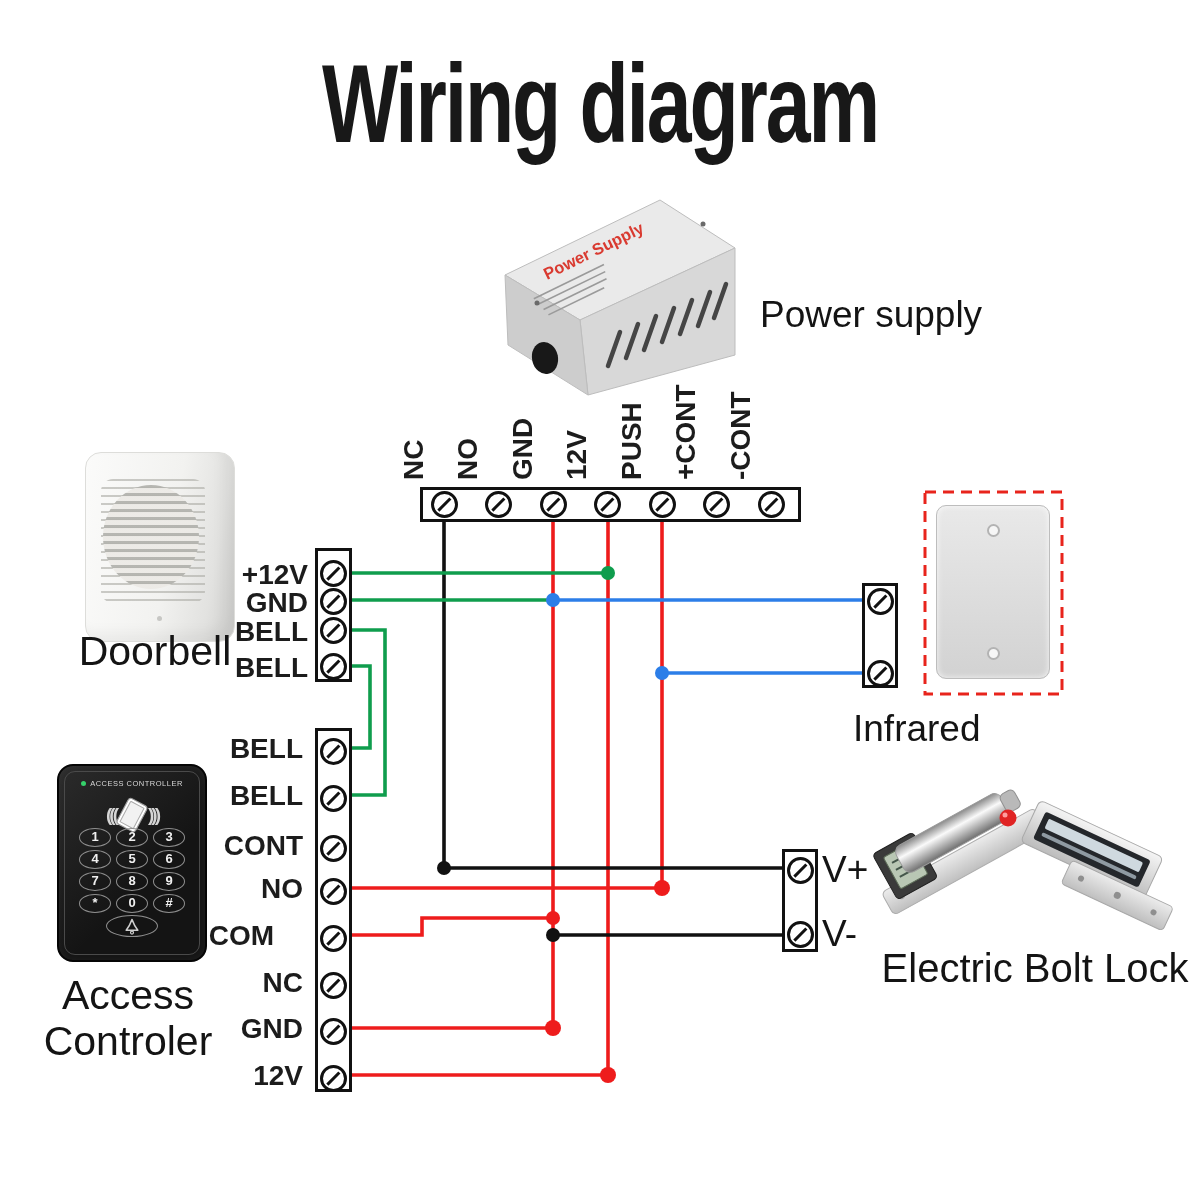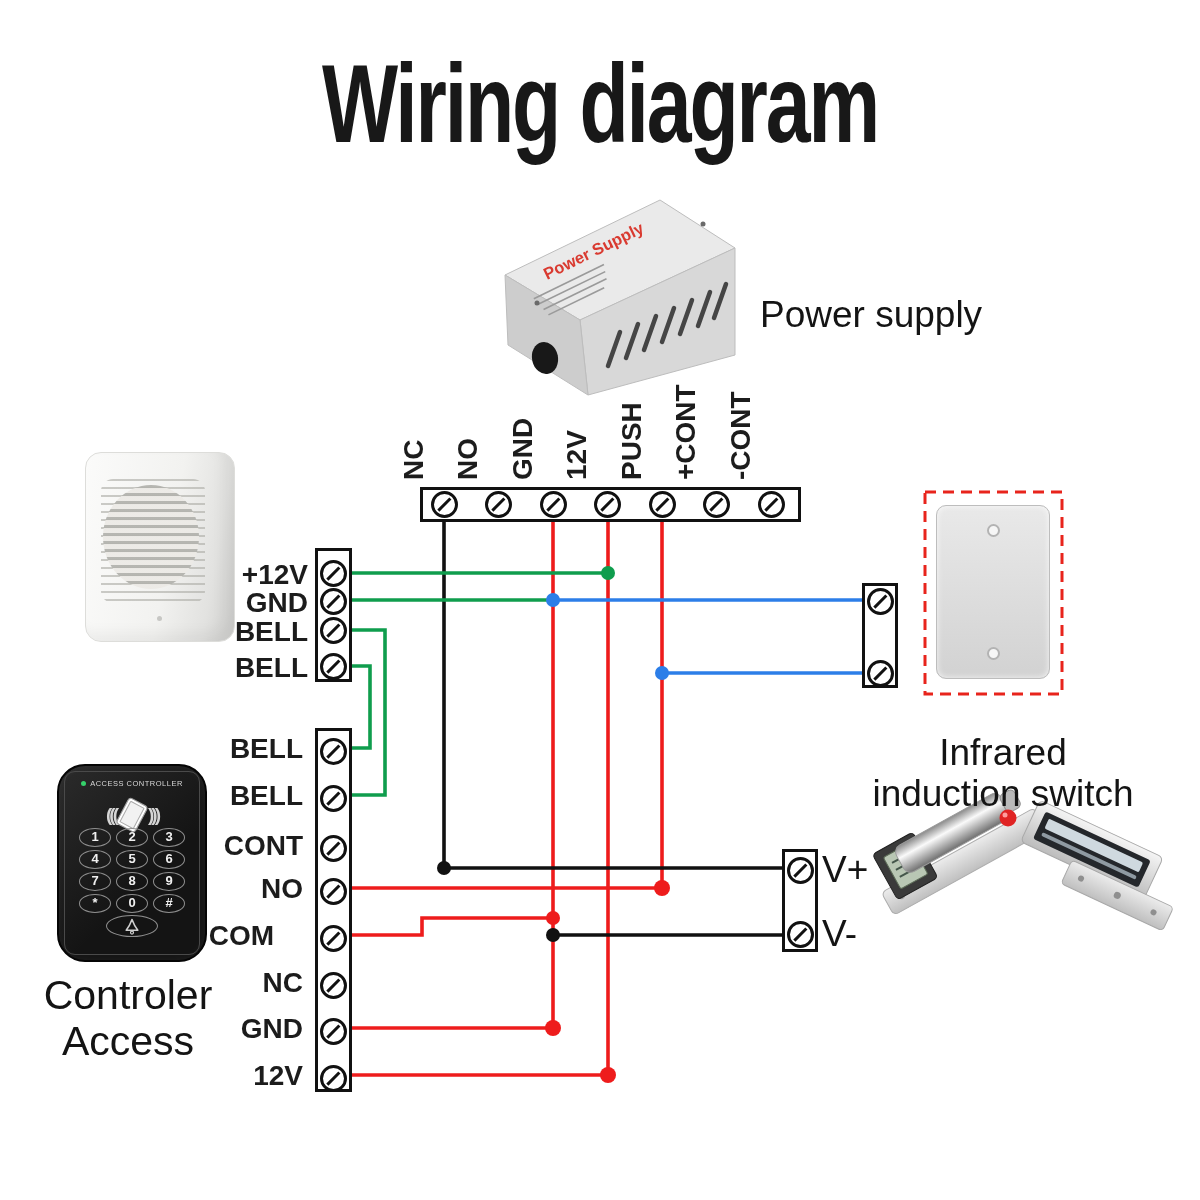--- a/index.html
+++ b/index.html
@@ -29,21 +29,21 @@
   .doorbell-body{left:85px;top:452px;width:148px;height:188px;border-radius:16px;
      background:linear-gradient(100deg,#fbfbfa 0%,#f2f2f0 55%,#e2e2e0 82%,#cfcfcd 100%);
      border:1px solid #ddddda;box-shadow:inset -10px -8px 14px rgba(0,0,0,.05);}
   .doorbell-grille{position:absolute;left:15px;top:26px;width:104px;height:124px;border-radius:12px;
      background:repeating-linear-gradient(180deg,rgba(176,176,170,.65) 0 2.5px,rgba(0,0,0,0) 2.5px 8px);}
   .doorbell-grille-circle{position:absolute;left:2px;top:6px;width:96px;height:104px;border-radius:50%;
      background:repeating-linear-gradient(180deg,#b3b3ae 0 3px,#eceae6 3px 8px);opacity:.95;}
   .doorbell-dot{position:absolute;left:71px;top:163px;width:5px;height:5px;border-radius:50%;background:#c7c7c4;}
 
   
-  .acc-body{left:57px;top:764px;width:146px;height:194px;border-radius:28px;
+  .acc-body{left:57px;top:764px;width:146px;height:194px;border-radius:16px;
      background:linear-gradient(135deg,#2b2b2b,#141414 60%);border:2px solid #050505;
      box-shadow:inset 0 0 10px rgba(255,255,255,.05);}
   .acc-bezel{position:absolute;left:5px;top:5px;right:5px;bottom:5px;border:1px solid #4a4a4a;border-radius:11px;}
   .acc-header{position:absolute;left:0;top:13px;width:100%;display:flex;justify-content:center;
      align-items:center;gap:4px;}
   .acc-header .led{width:5px;height:5px;border-radius:50%;background:#35d06a;}
   .acc-header .txt{font-size:7.5px;letter-spacing:.5px;color:#d8d8d8;}
   .acc-card-row{position:absolute;left:0;top:28px;width:100%;height:42px;display:flex;
      justify-content:center;align-items:center;gap:5px;}
   .acc-wave{font-size:19px;font-weight:bold;color:#d5d5d5;letter-spacing:-3px;}
@@ -235,20 +235,21 @@
   <div class="termlabel rot" style="left:647px;top:450px;">PUSH</div>
   <div class="termlabel rot" style="left:701px;top:450px;">+CONT</div>
   <div class="termlabel rot" style="left:756px;top:450px;">-CONT</div>
 
   <div class="abs doorbell-body">
     <div class="doorbell-grille">
       <div class="doorbell-grille-circle"></div>
     </div>
     <div class="doorbell-dot"></div>
   </div>
+  <div class="abs caption" style="left:55px;top:628px;width:200px;text-align:center;font-size:41px;">Doorbell</div>
 
   <div class="tblock" style="left:315px;top:548px;width:37px;height:134px;">
     <div class="screw" style="left:2px;top:9px;">
         <i></i>
       </div>
     <div class="screw" style="left:2px;top:37px;">
         <i></i>
       </div>
     <div class="screw" style="left:2px;top:66px;">
         <i></i>
@@ -286,22 +287,22 @@
     <div class="acc-key" style="left:57px;top:128px;">0</div>
     <div class="acc-key" style="left:94px;top:128px;">#</div>
     <div class="acc-bell">
       <svg width="20" height="18" viewBox="0 0 20 18">
         <path d="M10 2.5 C8 8 6 11 4.2 13.2 L15.8 13.2 C14 11 12 8 10 2.5 Z" fill="none" stroke="#cfcfcf" stroke-width="1.6" stroke-linejoin="round"></path>
         <circle cx="10" cy="15.6" r="1.5" fill="none" stroke="#cfcfcf" stroke-width="1.2"></circle>
       </svg>
     </div>
   </div>
   <div class="abs caption" style="left:28px;top:972px;width:200px;text-align:center;font-size:41px;line-height:46px;">
+    <div>Access</div>
     <div>Controler</div>
-    <div>Access</div>
   </div>
 
   <div class="tblock" style="left:315px;top:728px;width:37px;height:364px;">
     <div class="screw" style="left:2px;top:7px;">
         <i></i>
       </div>
     <div class="screw" style="left:2px;top:54px;">
         <i></i>
       </div>
     <div class="screw" style="left:2px;top:104px;">
@@ -329,23 +330,22 @@
   <div class="termlabel" style="left:180px;top:873px;width:123px;text-align:right;font-size:28px;">NO</div>
   <div class="termlabel" style="left:180px;top:920px;width:123px;text-align:center;font-size:28px;">COM</div>
   <div class="termlabel" style="left:180px;top:967px;width:123px;text-align:right;font-size:28px;">NC</div>
   <div class="termlabel" style="left:180px;top:1013px;width:123px;text-align:right;font-size:28px;">GND</div>
   <div class="termlabel" style="left:180px;top:1060px;width:123px;text-align:right;font-size:28px;">12V</div>
 
   <div class="abs ir-plate">
     <div class="ir-hole" style="top:18px;"></div>
     <div class="ir-hole" style="top:141px;"></div>
   </div>
-  <div class="abs caption" style="left:853px;top:732px;width:300px;text-align:center;font-size:37px;line-height:41px;">
+  <div class="abs caption" style="left:853px;top:708px;width:300px;font-size:37px;line-height:41px;">
     <div>Infrared</div>
-    <div>induction switch</div>
   </div>
 
   <div class="tblock" style="left:862px;top:583px;width:36px;height:105px;">
     <div class="screw" style="left:2px;top:2px;">
         <i></i>
       </div>
     <div class="screw" style="left:2px;top:74px;">
         <i></i>
       </div>
   </div>
@@ -353,14 +353,15 @@
   <div class="tblock" style="left:782px;top:849px;width:36px;height:103px;">
     <div class="screw" style="left:2px;top:5px;">
         <i></i>
       </div>
     <div class="screw" style="left:2px;top:69px;">
         <i></i>
       </div>
   </div>
   <div class="abs caption" style="left:822px;top:849px;font-size:37px;">V+</div>
   <div class="abs caption" style="left:822px;top:913px;font-size:37px;">V-</div>
+  <div class="abs caption" style="left:875px;top:946px;width:320px;text-align:center;font-size:40px;white-space:nowrap;">Electric Bolt Lock</div>
 
 </div>
 
 </body></html>

